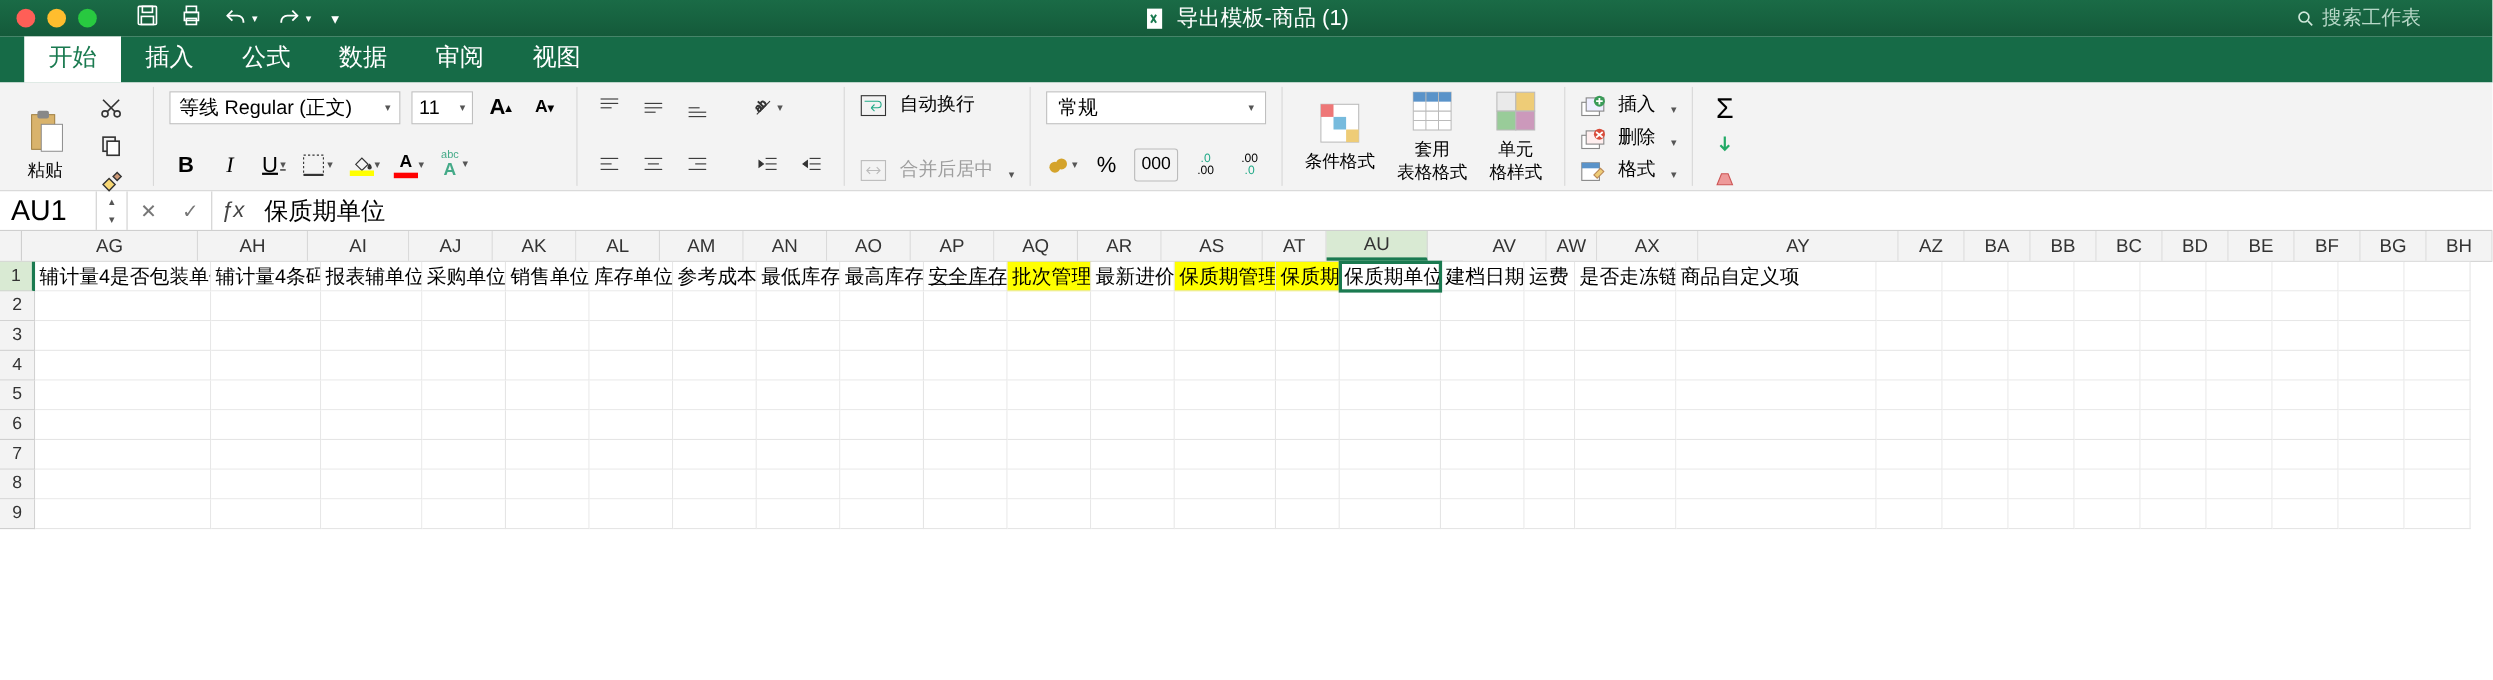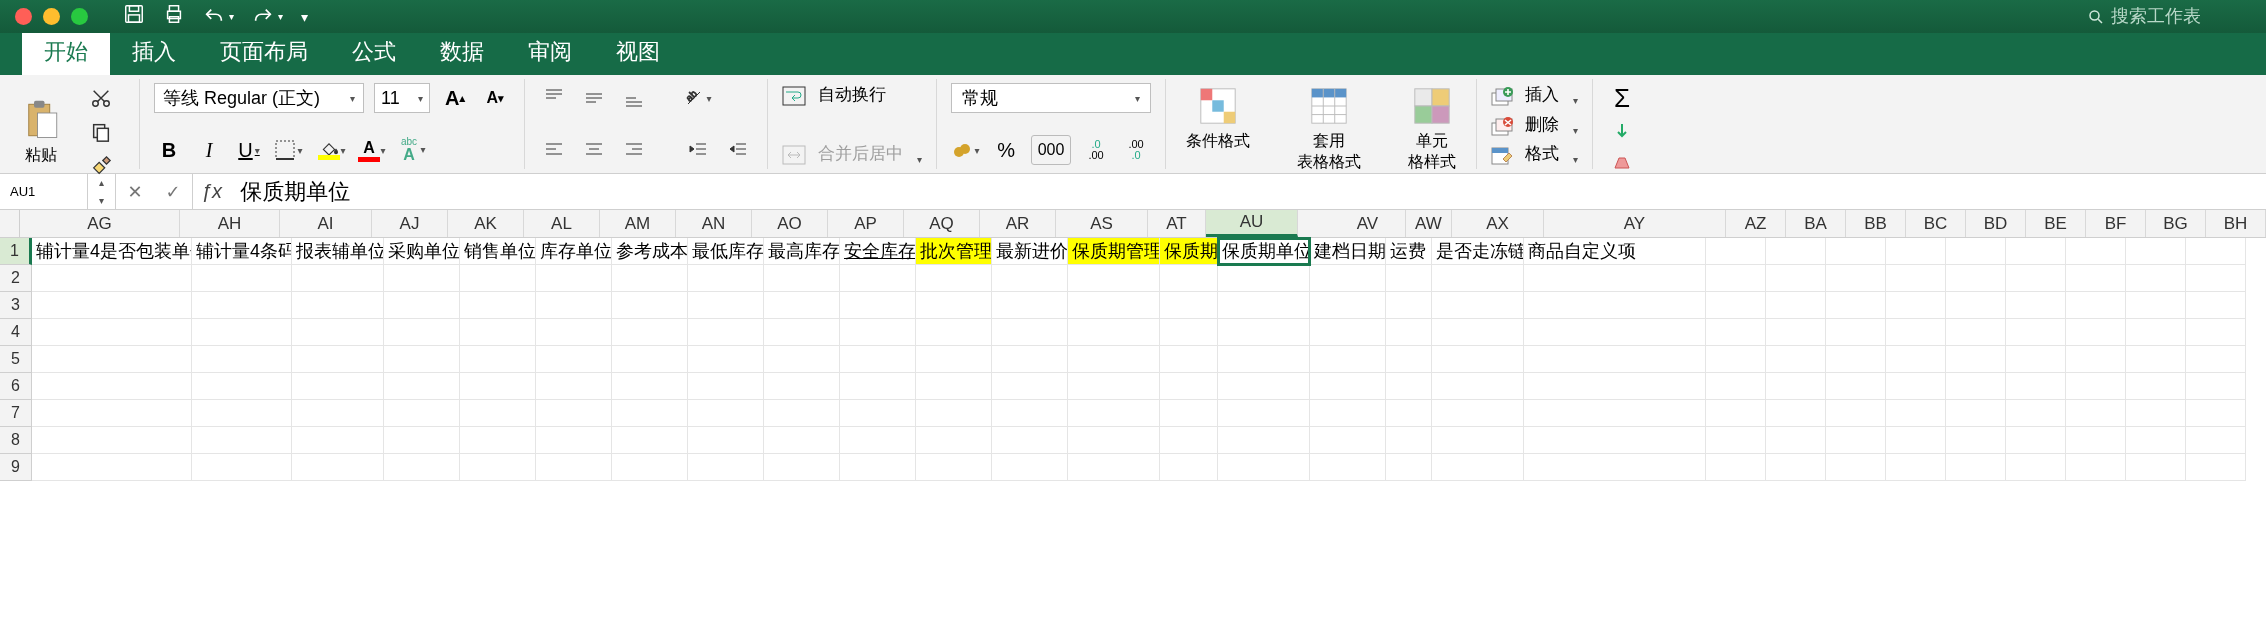--- a/index.html
+++ b/index.html
@@ -39,21 +39,21 @@
   .combo { height: 30px; border: 1px solid #bfbfbf; background: #fff; font-size: 18px; padding: 0 10px; display:flex; align-items:center; justify-content:space-between; gap:40px;}
   .stack3 { display: flex; flex-direction: column; gap: 4px; }
   .stackitem { display: flex; align-items: flex-end; gap: 12px; font-size: 17px; cursor:pointer; }
   .ylw { background:#ffff00; width:22px; height:5px; display:block; }
   .red { background:#ff0000; width:22px; height:5px; display:block; }
   .disabled { color:#9e9e9e; }
   .lbl { font-size:16px; text-align:center; }
 
   
   .fbar { height: 36px; border-bottom: 1px solid #cfcfcf; display: flex; align-items: center; background:#fff;}
-  .namebox { width: 88px; height: 100%; border-right: 1px solid #cfcfcf; display: flex; align-items: center; padding-left: 10px; font-size: 13px; }
+  .namebox { width: 88px; height: 100%; border-right: 1px solid #cfcfcf; display: flex; align-items: center; padding-left: 10px; font-size: 26px; }
   .nbstep { width:28px; display:flex; flex-direction:column; border-right:1px solid #cfcfcf; height:100%;}
   .nbstep div{ flex:1; display:flex; align-items:center; justify-content:center; font-size:10px; color:#555; cursor:pointer;}
   .fx-btn { width: 38px; text-align: center; color: #777; cursor:pointer; font-size:18px;}
   .fx-lbl { font-style: italic; font-size: 20px; color:#444; padding: 0 8px; border-left:1px solid #cfcfcf; height:100%; display:flex; align-items:center;}
   .fcontent { font-size: 22px; padding-left: 10px; flex:1; height:100%; display:flex; align-items:center;}
 
   
   .grid { position: relative; }
   .colrow { display: flex; height: 28px; background: #f3f3f3; border-bottom:1px solid #cfcfcf;}
   .corner { width: 32px; border-right: 1px solid #cfcfcf; background:#f3f3f3;}
@@ -97,35 +97,41 @@
       </span>
     <span style="display:flex;align-items:center;gap:2px;">
         <svg viewBox="0 0 24 24" fill="none" stroke="#fff" stroke-width="1.8">
           <path d="M15 14l5-5-5-5"></path>
           <path d="M20 9H10a6 6 0 00-6 6v1"></path>
         </svg>
         <span class="dropdown-caret" style="color:#fff">▾</span>
       </span>
     <span style="color:#fff;font-size:14px;">▾</span>
   </div>
+  <div class="title-center">
+    <svg width="22" height="22" viewBox="0 0 24 24">
+        <rect x="3" y="2" width="15" height="20" fill="#fff"></rect>
+        <path d="M7 8l5 8M12 8l-5 8" stroke="#1a7a50" stroke-width="2"></path>
+      </svg>
+    <span>导出模板-商品 (1)</span>
+  </div>
   <div class="searchbox">
     <svg width="18" height="18" viewBox="0 0 24 24" fill="none" stroke="#d0e8db" stroke-width="2">
         <circle cx="10" cy="10" r="6"></circle>
         <path d="M20 20l-5-5"></path>
       </svg>
     <input placeholder="搜索工作表" style="">
   </div>
 </div>
 
 <div class="tabsrow">
   <div class="tabspacer"></div>
   <div id="tabs-holder" style="display: flex;">
       <div class="tab active">开始</div>
       <div class="tab">插入</div>
-      <div class="tab">页面布局</div>
       <div class="tab">公式</div>
       <div class="tab">数据</div>
       <div class="tab">审阅</div>
       <div class="tab">视图</div>
     </div>
 </div>
 
 <div class="ribbon">
 
   <div class="group" style="width:140px;">
@@ -321,21 +327,21 @@
           <span>.00</span>
         </span>
       <span class="btn-sm" style="flex-direction:column;font-size:11px;line-height:1;">
           <span>.00</span>
           <span style="color:#2a8">.0</span>
         </span>
     </div>
   </div>
 
   <div class="group">
-    <div class="row" style="gap:35px; height:100%; align-items:flex-start;">
+    <div class="row" style="gap:8px; height:100%; align-items:center;">
       <div class="big">
         <svg viewBox="0 0 44 44">
             <rect x="4" y="4" width="36" height="36" fill="#fff" stroke="#bbb"></rect>
             <rect x="4" y="4" width="12" height="12" fill="#e77"></rect>
             <rect x="16" y="16" width="12" height="12" fill="#7bd"></rect>
             <rect x="28" y="28" width="12" height="12" fill="#ec7"></rect>
           </svg>
         <span class="lbl">条件格式</span>
       </div>
       <div class="big">

